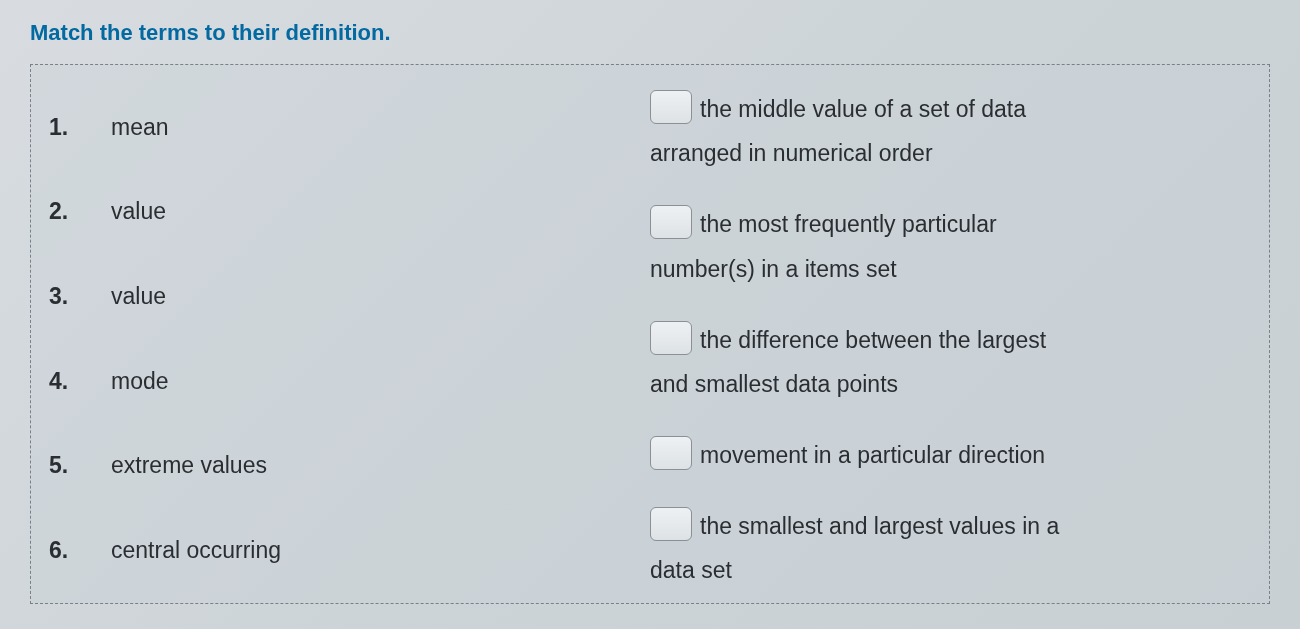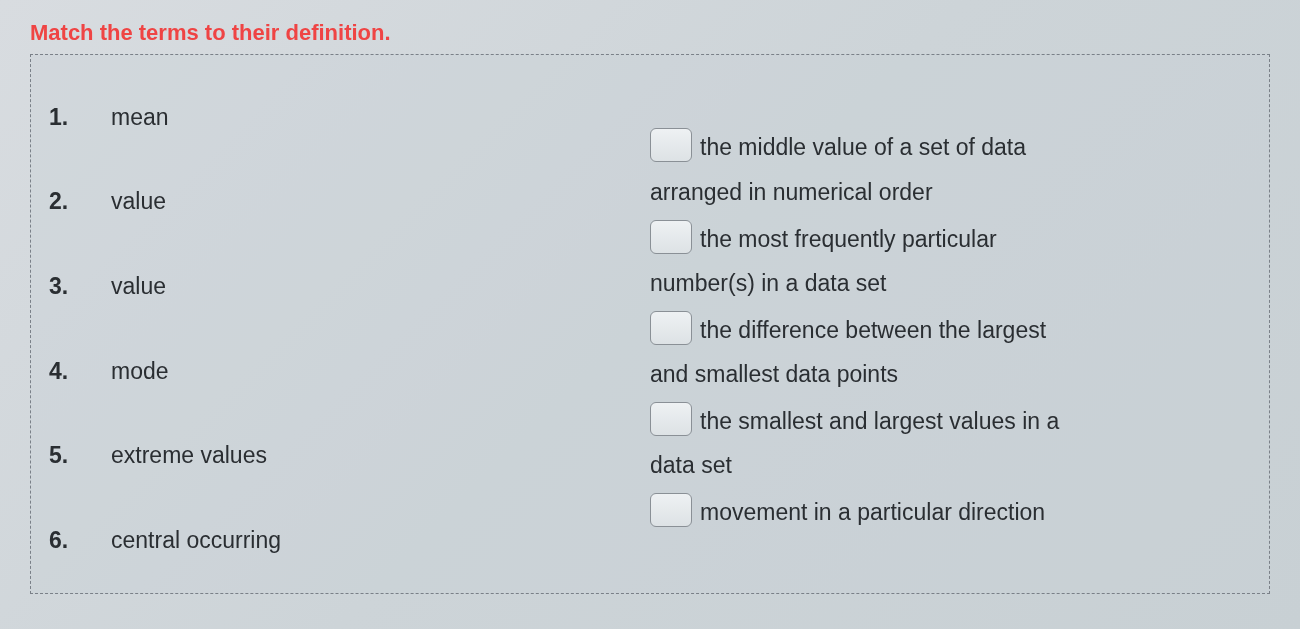--- a/index.html
+++ b/index.html
@@ -11,22 +11,22 @@
       font-family: Arial, Helvetica, sans-serif;
       background: linear-gradient(135deg, #d8dce0 0%, #cdd4d8 50%, #c8d0d4 100%);
       width: 1300px;
       height: 629px;
       padding: 20px 30px;
       color: #2a2e32;
     }
     .instruction {
       font-weight: bold;
       font-size: 22px;
-      margin-bottom: 8px;
-      color: #ef4444;
+      margin-bottom: 18px;
+      color: #0369a1;
     }
     .panel {
       border: 1px dashed #7a8088;
       background: rgba(200, 210, 215, 0.35);
       width: 100%;
       height: 540px;
       display: flex;
       flex-direction: row;
       padding: 20px 18px 10px 18px;
     }
@@ -49,21 +49,21 @@
       flex-shrink: 0;
     }
     .term-label {
       font-weight: normal;
       margin-left: 28px;
     }
     .defs-col {
       width: 50%;
       display: flex;
       flex-direction: column;
-      justify-content: center;
+      justify-content: space-between;
     }
     .def-item {
       font-size: 23px;
       line-height: 1.95;
       color: #2a2e32;
     }
     .answer-box {
       display: inline-block;
       width: 42px;
       height: 34px;
@@ -115,28 +115,28 @@
     </div>
   </div>
 
   <div class="defs-col">
     <div class="def-item">
       <span class="answer-box"></span><span class="def-text">the middle value of a set of data</span>
       <span class="def-cont">arranged in numerical order</span>
     </div>
     <div class="def-item">
       <span class="answer-box"></span><span class="def-text">the most frequently particular</span>
-      <span class="def-cont">number(s) in a data set</span>
+      <span class="def-cont">number(s) in a items set</span>
     </div>
     <div class="def-item">
       <span class="answer-box"></span><span class="def-text">the difference between the largest</span>
       <span class="def-cont">and smallest data points</span>
     </div>
     <div class="def-item">
+      <span class="answer-box"></span><span class="def-text">movement in a particular direction</span>
+      <span class="def-cont"></span>
+    </div>
+    <div class="def-item">
       <span class="answer-box"></span><span class="def-text">the smallest and largest values in a</span>
       <span class="def-cont">data set</span>
-    </div>
-    <div class="def-item">
-      <span class="answer-box"></span><span class="def-text">movement in a particular direction</span>
-      <span class="def-cont"></span>
     </div>
   </div>
 </div>
 
 </body></html>

